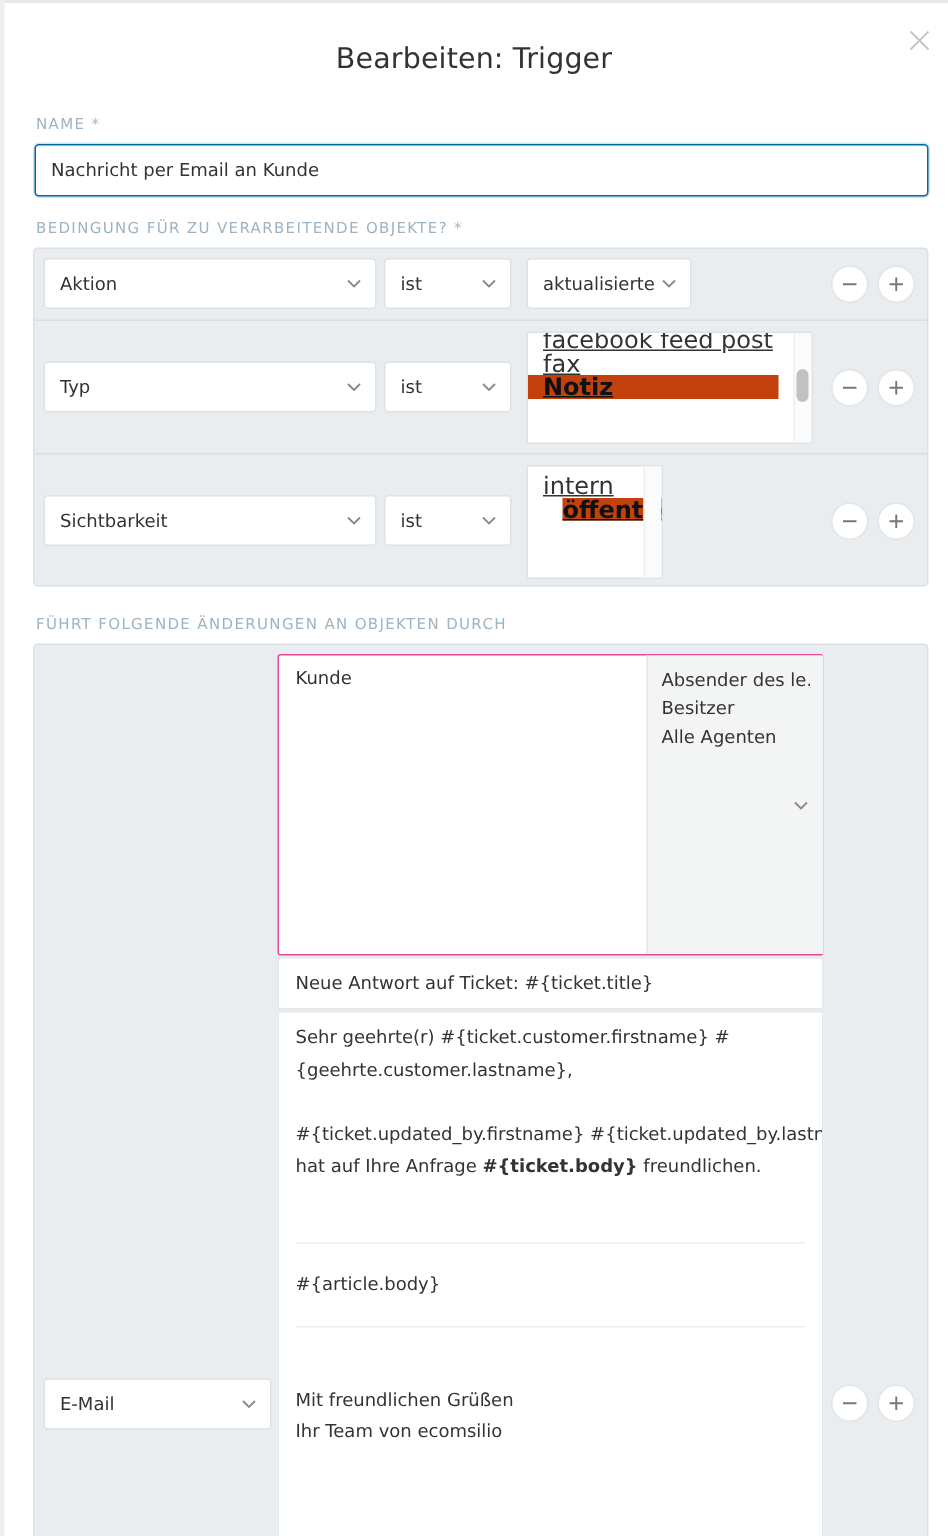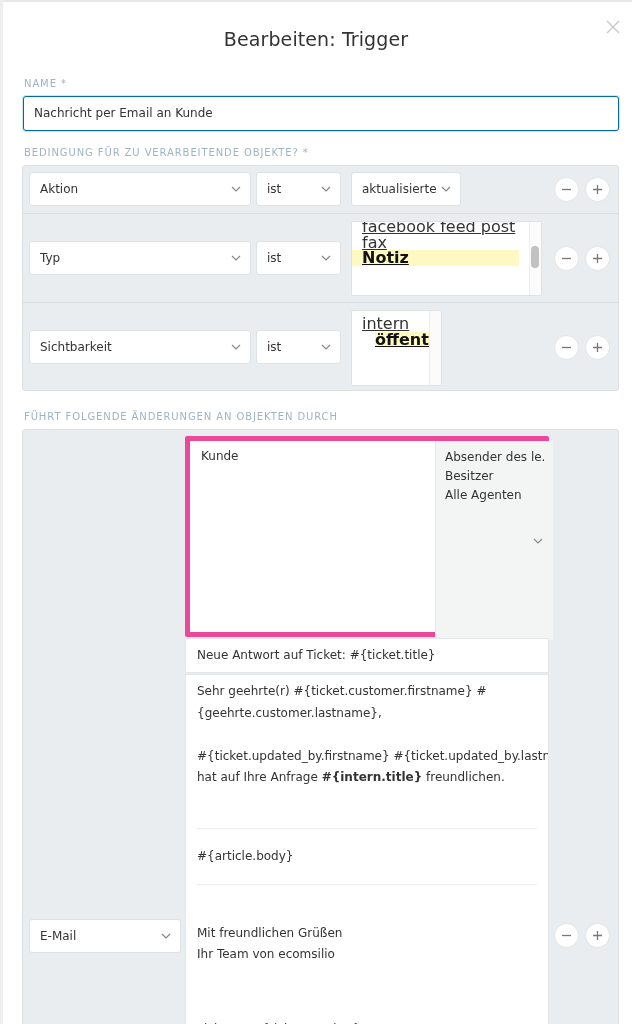--- a/index.html
+++ b/index.html
@@ -12,26 +12,26 @@
     .title { position: absolute; top: 28px; left: 0; width: 632px; text-align: center; font-size: 19px; color: #333; letter-spacing: 0.1px; }
     .label { position: absolute; left: 24px; font-size: 10px; letter-spacing: 0.9px; color: #9eb4c2; text-transform: uppercase; }
     .name-input { position: absolute; left: 23px; top: 96px; width: 596px; height: 35px; border: 1px solid #0369a1; border-radius: 3px; background: #fff; box-shadow: 0 0 0 1px #cbe7f5; padding: 0 10px; font-size: 12px; line-height: 33px; color: #333; font-family: "DejaVu Sans", sans-serif; }
     .panel { position: absolute; left: 22px; width: 597px; background: #e9edf0; border: 1px solid #dbe0e4; border-radius: 3px; }
     .cond-row { position: absolute; left: 0; width: 595px; border-bottom: 1px solid #d8dde1; }
     .cond-row.last { border-bottom: none; }
     .select { position: absolute; height: 34px; background: #fff; border: 1px solid #dde2e6; border-radius: 3px; padding: 0 10px; line-height: 32px; font-size: 12px; color: #333; cursor: pointer; white-space: nowrap; overflow: hidden; }
     .select .chev { position: absolute; right: 9px; top: 12px; width: 10px; height: 8px; }
     .listbox { position: absolute; background: #fff; border: 1px solid #dde2e6; border-radius: 2px; overflow: hidden; }
     .listbox .opt { height: 15.5px; line-height: 15px; font-size: 16px; padding-left: 10px; color: #333; white-space: nowrap; cursor: pointer; text-decoration: underline; }
-    .listbox .opt.sel { background: #fef9c3; font-weight: bold; color: #111; margin-right: 22px; }
+    .listbox .opt.sel { background: #c2410c; font-weight: bold; color: #111; margin-right: 22px; }
     .listbox .scroll-track { position: absolute; top: 0; right: 0; width: 12px; height: 100%; background: #fbfbfb; border-left: 1px solid #eee; }
     .listbox .scroll-thumb { position: absolute; right: 2px; width: 8px; height: 22px; border-radius: 4px; background: #c1c1c1; }
     .rbtn { position: absolute; width: 25px; height: 25px; border-radius: 50%; background: #fff; border: 1px solid #e1e5e8; cursor: pointer; }
     .rbtn svg { position: absolute; left: 6px; top: 6px; width: 11px; height: 11px; }
-    .recipient-box { position: absolute; left: 185px; top: 436px; width: 364px; height: 201px; background: #fff; border: 5px solid #ec4899; border-radius: 2px; }
+    .recipient-box { position: absolute; left: 185px; top: 436px; width: 364px; height: 201px; background: #fff; border: 1px solid #ec4899; border-radius: 2px; }
     .recipient-selected { position: absolute; left: 0; top: 0; width: 245px; height: 199px; padding: 8px 11px; font-size: 12px; color: #333; }
     .recipient-options { position: absolute; left: 245px; top: 0; width: 118px; height: 199px; background: #f3f5f5; border-left: 1px solid #e3e7ea; padding: 7px 9px; }
     .recipient-options .opt { font-size: 12px; line-height: 19px; color: #333; white-space: nowrap; overflow: hidden; cursor: pointer; }
     .recipient-options .chev { position: absolute; right: 10px; top: 96px; width: 10px; height: 8px; }
     .subject { position: absolute; left: 185px; top: 638px; width: 364px; height: 35px; background: #fff; border: 1px solid #e3e7ea; border-radius: 2px; padding: 0 11px; line-height: 33px; font-size: 12px; color: #333; }
     .body-editor { position: absolute; left: 185px; top: 674px; width: 364px; height: 360px; background: #fff; border: 1px solid #e3e7ea; padding: 6px 11px; font-size: 12px; color: #333; overflow: hidden; }
     .body-editor .line { line-height: 21.5px; white-space: nowrap; }
     .body-editor .blank { height: 21.5px; }
     .body-editor hr { border: none; border-top: 1px solid #eceeef; margin: 0; }
   </style>
@@ -178,21 +178,21 @@
   </div>
 </div>
 
 <div class="subject">Neue Antwort auf Ticket: #{ticket.title}</div>
 
 <div class="body-editor">
   <div class="line">Sehr geehrte(r) #{ticket.customer.firstname} #</div>
   <div class="line">{geehrte.customer.lastname},</div>
   <div class="blank"></div>
   <div class="line">#{ticket.updated_by.firstname} #{ticket.updated_by.lastname}</div>
-  <div class="line"><span>hat auf Ihre Anfrage </span><b>#{intern.title}</b><span> freundlichen.</span></div>
+  <div class="line"><span>hat auf Ihre Anfrage </span><b>#{ticket.body}</b><span> freundlichen.</span></div>
   <div class="blank"></div>
   <div style="height:18px"></div>
   <hr>
   <div style="height:17px"></div>
   <div class="line">#{article.body}</div>
   <div style="height:16px"></div>
   <hr>
   <div style="height:38px"></div>
   <div class="line">Mit freundlichen Grüßen</div>
   <div class="line">Ihr Team von ecomsilio</div>

